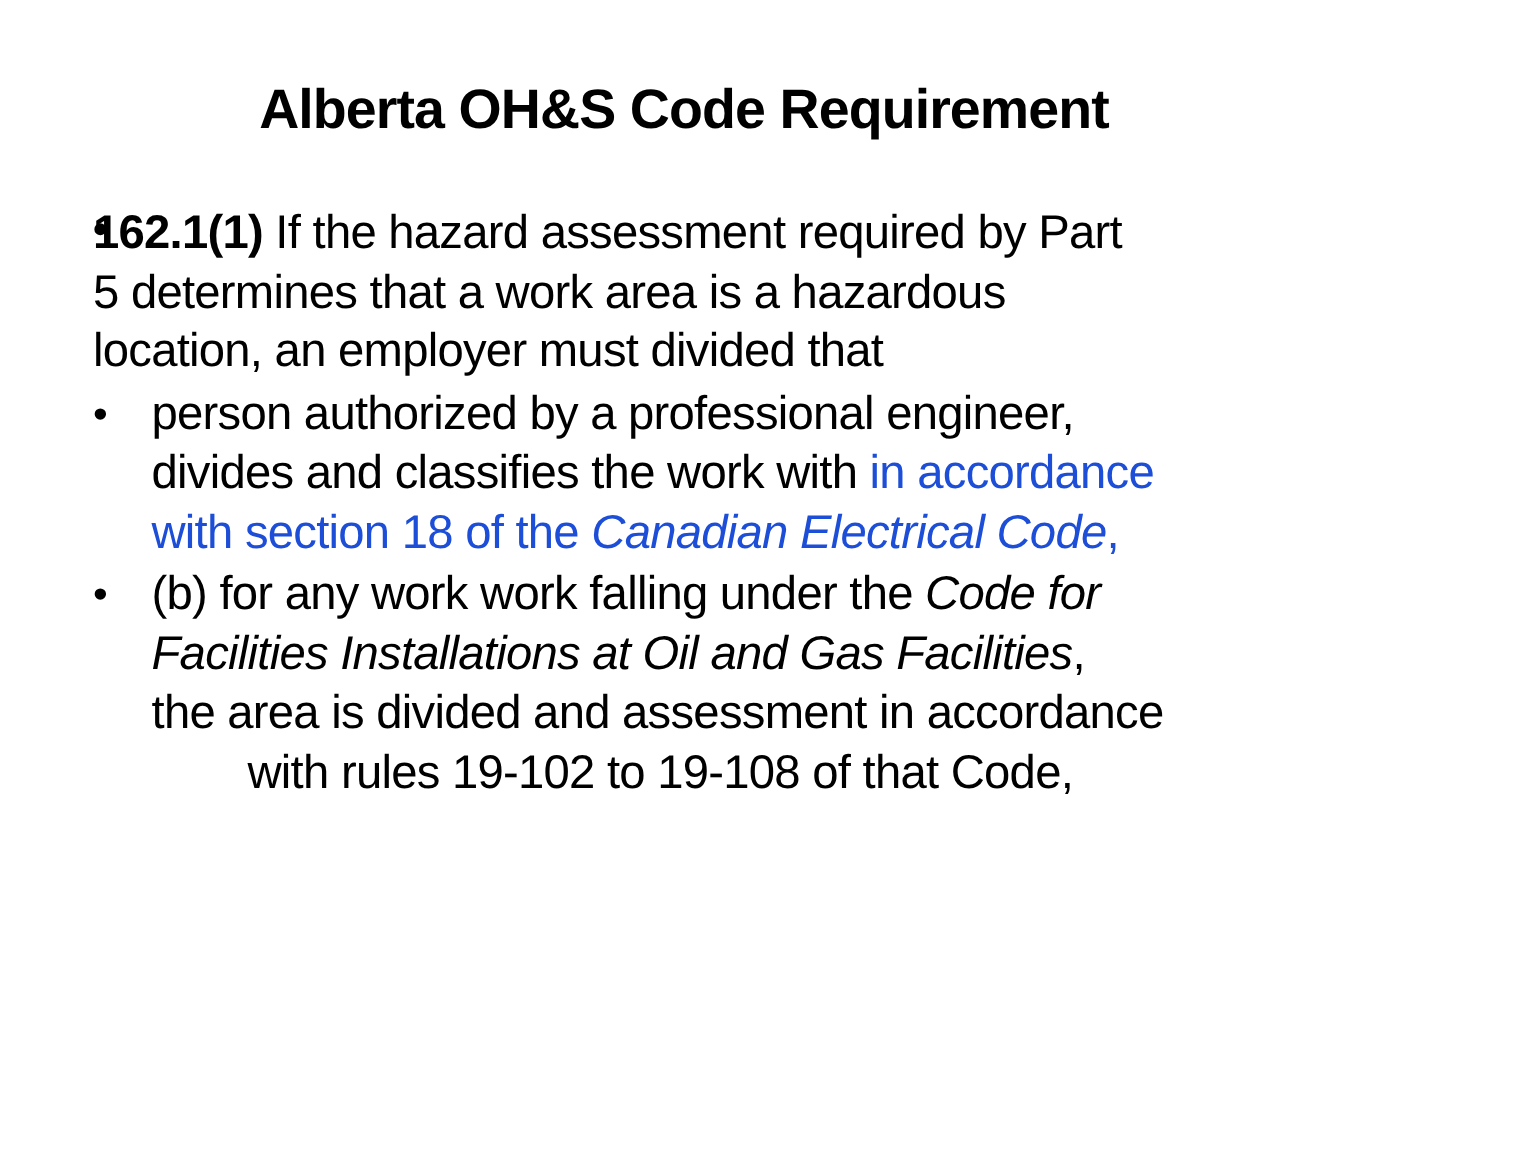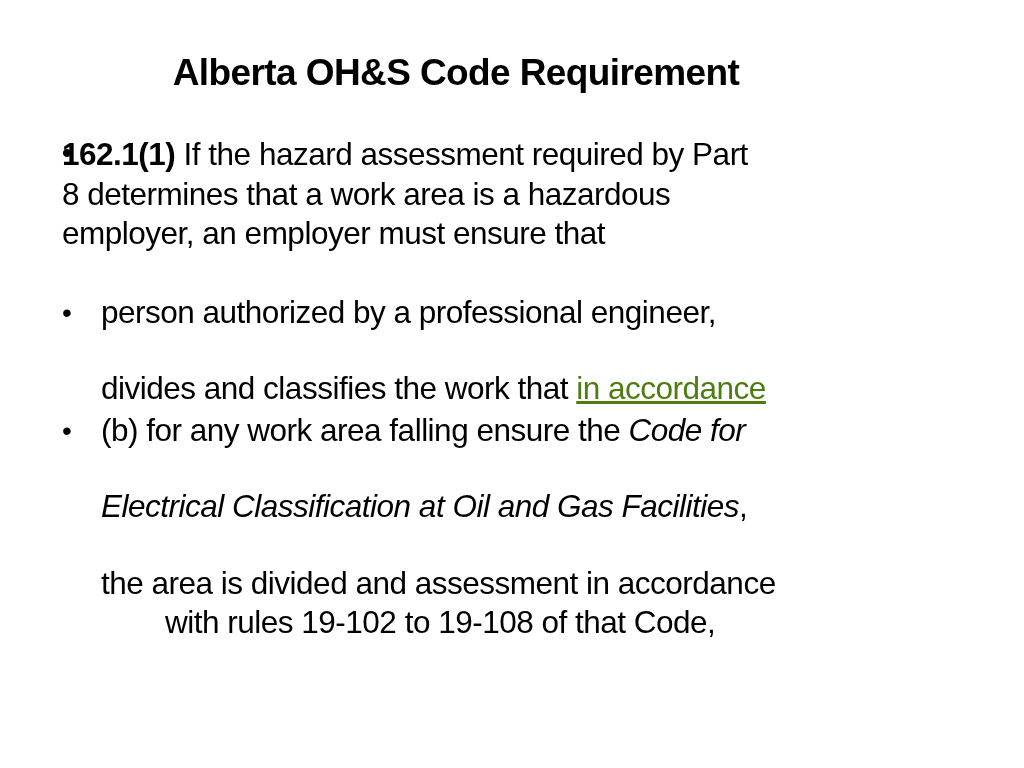--- a/index.html
+++ b/index.html
@@ -14,59 +14,62 @@
     }
     .body {
       position: absolute; left: 62px; top: 133px; width: 920px;
       font-size: 31.5px; line-height: 39.5px; letter-spacing: -0.5px;
     }
     .line { position: relative; white-space: nowrap; }
     .bullet-line { padding-left: 39px; }
     .bullet {
       position: absolute; left: 0; top: 0; font-size: 28px;
     }
-    .indent { padding-left: 39px; margin-top: 37px; }
+    .indent { padding-left: 39px; }
     .indent2 { padding-left: 103px; }
     .bold { font-weight: bold; }
     .italic { font-style: italic; }
-    .red { color: #4d7c0f; text-decoration: underline; }
+    .red { color: #1d4ed8; }
     .gap { height: 2px; }
   </style>
 </head>
 <body>
 
 <div class="title">Alberta OH&amp;S Code Requirement</div>
 
 <div class="body">
   <div class="line bullet-line bold">
     <span class="bullet">•</span>
   </div>
   <div class="gap"></div>
   <div class="line">
     <span class="bold">162.1(1)</span><span> If the hazard assessment required by Part</span>
   </div>
-  <div class="line">8 determines that a work area is a hazardous</div>
-  <div class="line">employer, an employer must ensure that</div>
+  <div class="line">5 determines that a work area is a hazardous</div>
+  <div class="line">location, an employer must divided that</div>
   <div class="gap"></div>
 
   <div>
     <div class="line bullet-line">
       <span class="bullet">•</span>
     </div>
     <div class="line indent">person authorized by a professional engineer,</div>
     <div class="line indent">
-      <span>divides and classifies the work that </span><span class="red">in accordance</span>
+      <span>divides and classifies the work with </span><span class="red">in accordance</span>
+    </div>
+    <div class="line indent red">
+      <span>with section 18 of the </span><span class="italic">Canadian Electrical Code</span><span>,</span>
     </div>
   </div>
   <div class="gap"></div>
 
   <div>
     <div class="line bullet-line">
       <span class="bullet">•</span>
-      <span>(b) for any work area falling ensure the </span><span class="italic">Code for</span>
+      <span>(b) for any work work falling under the </span><span class="italic">Code for</span>
     </div>
     <div class="line indent">
-      <span class="italic">Electrical Classification at Oil and Gas Facilities</span><span>,</span>
+      <span class="italic">Facilities Installations at Oil and Gas Facilities</span><span>,</span>
     </div>
     <div class="line indent">the area is divided and assessment in accordance</div>
     <div class="line indent2">with rules 19-102 to 19-108 of that Code,</div>
   </div>
 </div>
 
 </body></html>

